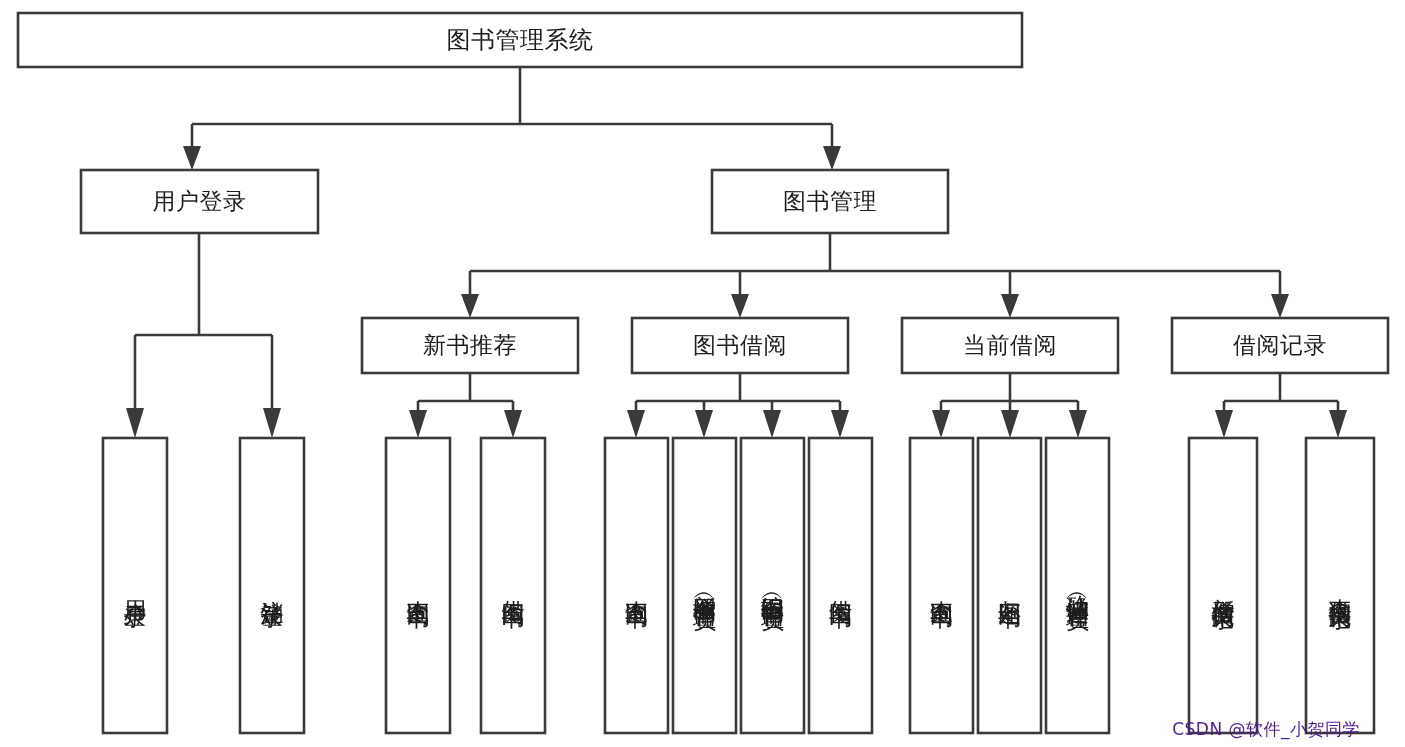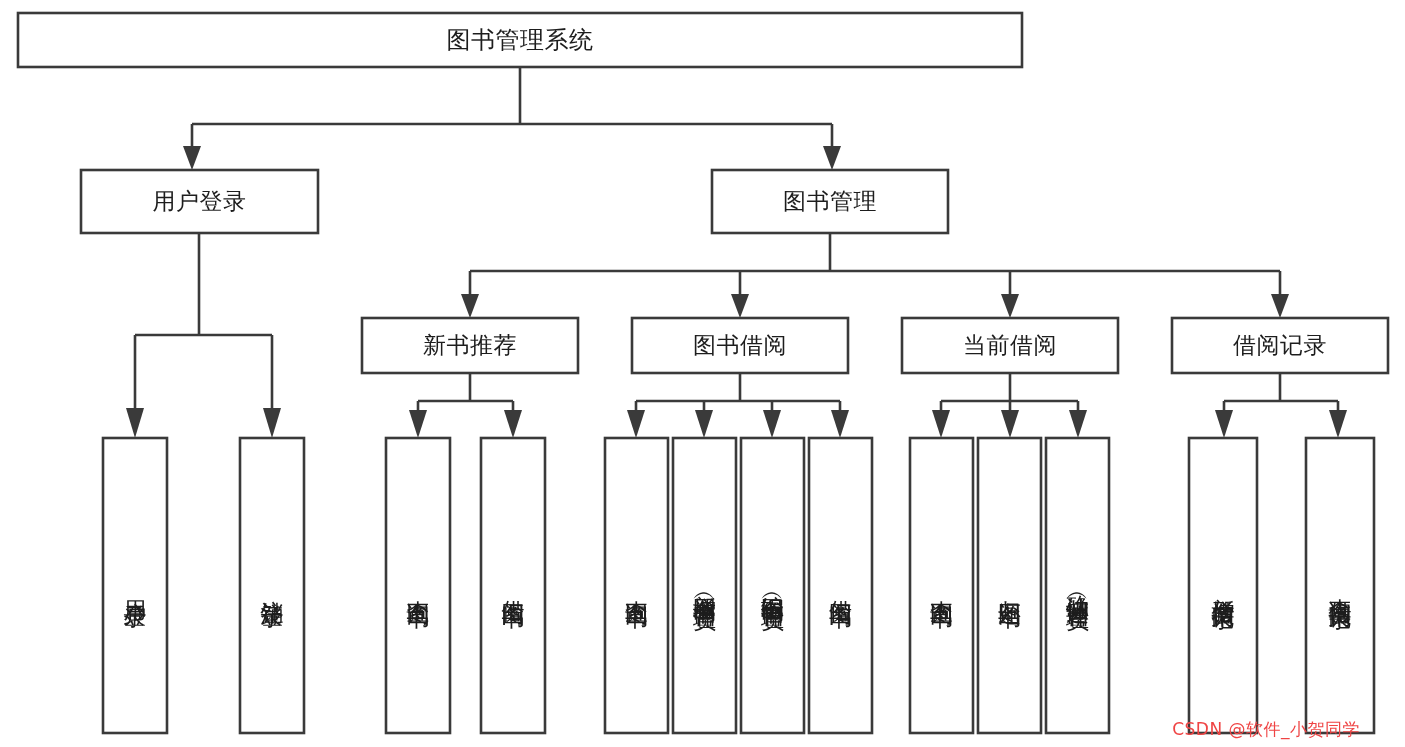--- a/index.html
+++ b/index.html
@@ -76,21 +76,21 @@
     letter-spacing: 2px;
     white-space: nowrap;
     text-align: center;
   }
   .watermark {
     position: absolute;
     right: 8px;
     bottom: 6px;
     font-family: "DejaVu Sans", "Liberation Sans", sans-serif;
     font-size: 17px;
-    color: #ef4444;
+    color: #4c1d95;
     letter-spacing: 0.5px;
     white-space: nowrap;
     user-select: none;
   }
 </style>
 </head>
 <body>
 
 <div id="diagram-root">
 

